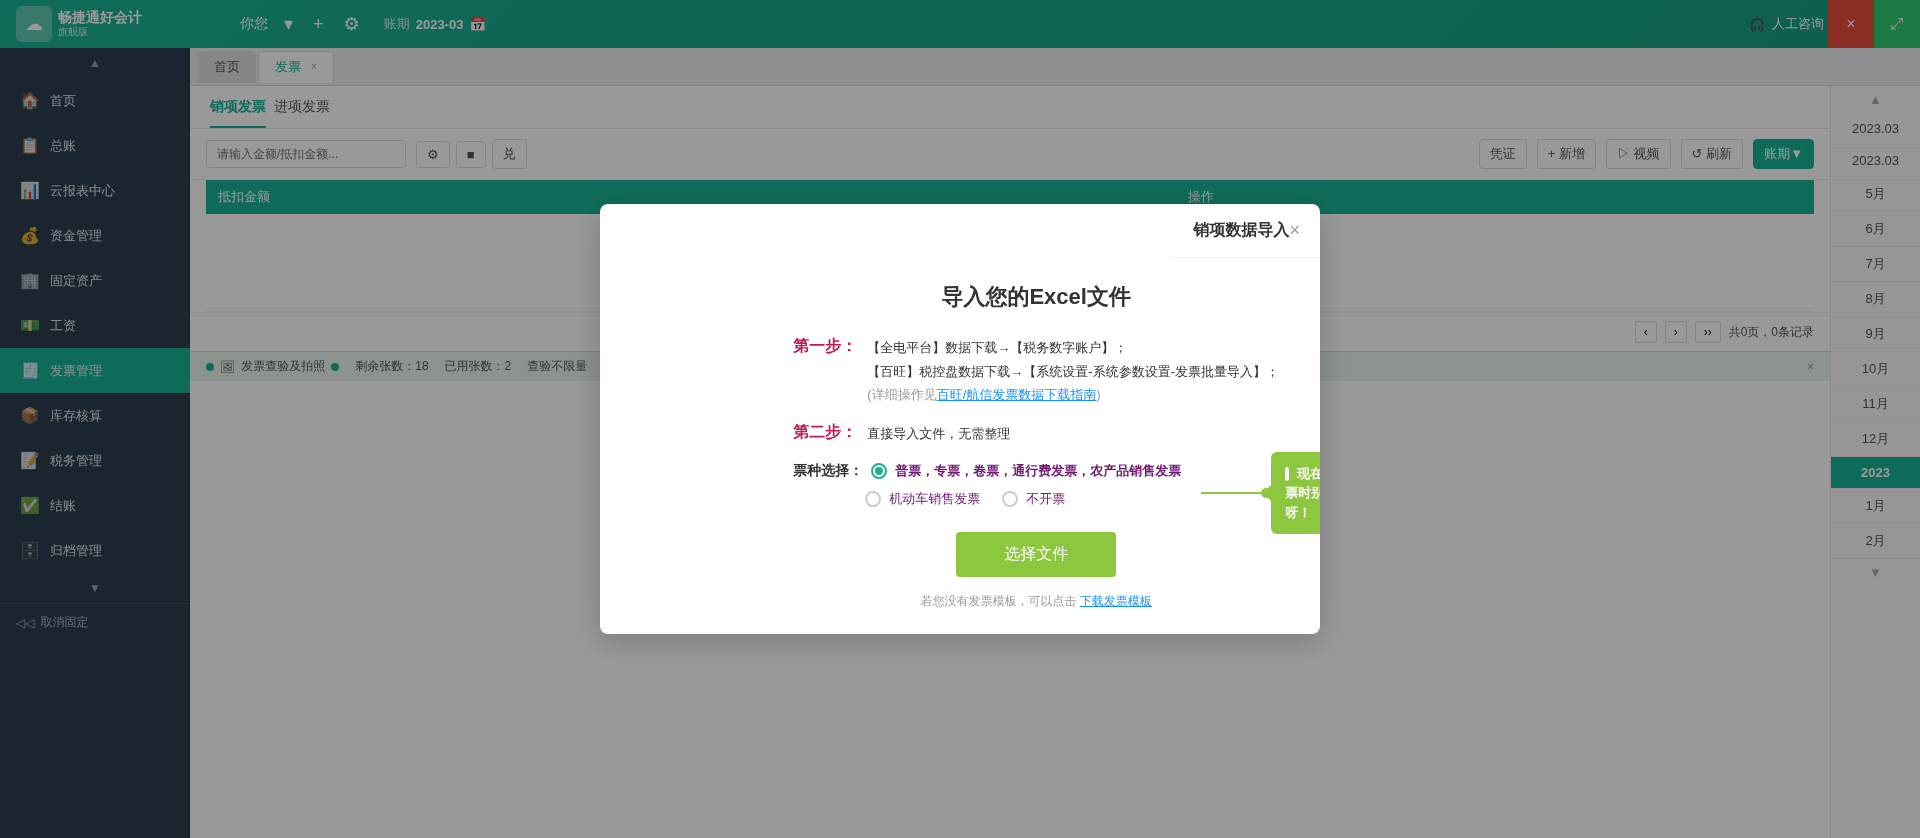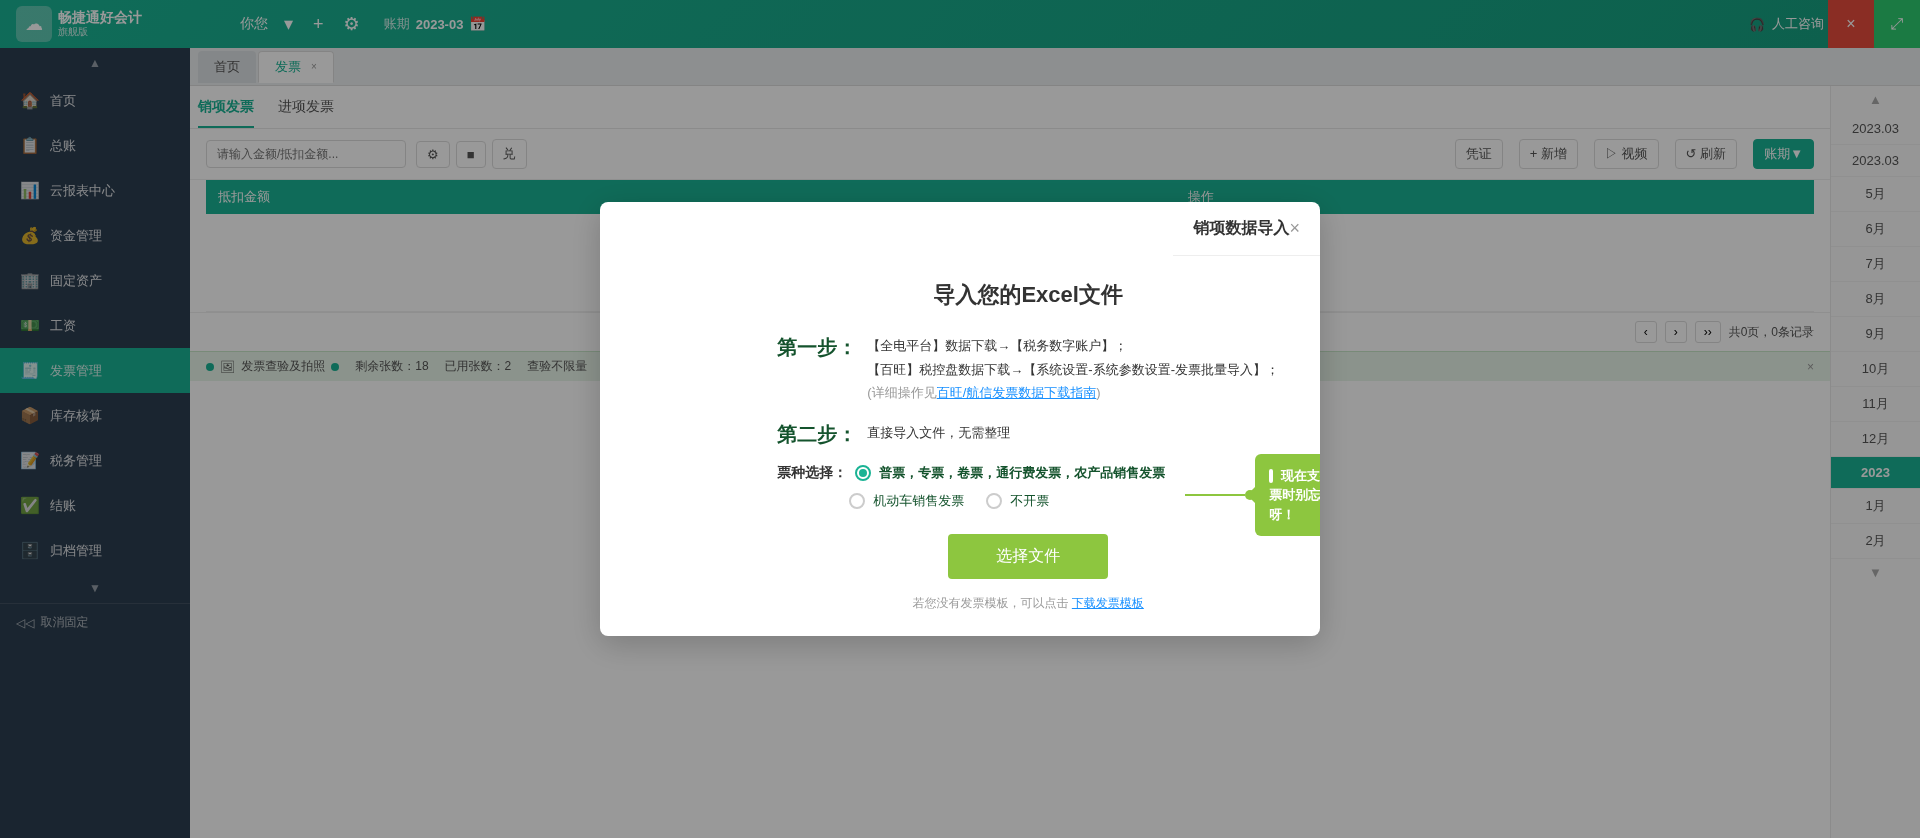--- a/index.html
+++ b/index.html
@@ -44,28 +44,28 @@
     .tab-bar { display: flex; align-items: center; background: #eceff1; border-bottom: 1px solid #ddd; padding: 0 8px; height: 38px; gap: 2px; }
     .tab-item { display: flex; align-items: center; gap: 6px; padding: 0 16px; height: 32px; border-radius: 4px 4px 0 0; cursor: pointer; font-size: 13px; color: #555; background: #dde1e4; }
     .tab-item.active { background: white; color: #1ab394; border: 1px solid #ddd; border-bottom: 1px solid white; }
     .tab-close { font-size: 10px; color: #999; margin-left: 4px; cursor: pointer; }
 
     
     .inner-content { flex: 1; display: flex; overflow: hidden; background: white; }
     .invoice-panel { flex: 1; display: flex; flex-direction: column; overflow: hidden; }
 
     
-    .sub-tabs { display: flex; align-items: center; padding: 12px 8px 0; border-bottom: 1px solid #e8e8e8; gap: 24px; }
+    .sub-tabs { display: flex; align-items: center; padding: 12px 20px 0; border-bottom: 1px solid #e8e8e8; gap: 8px; }
     .sub-tab { font-size: 14px; color: #555; padding-bottom: 10px; cursor: pointer; border-bottom: 2px solid transparent; }
     .sub-tab.active { color: #1ab394; border-bottom: 2px solid #1ab394; font-weight: bold; }
 
     
     .toolbar { display: flex; align-items: center; padding: 10px 16px; gap: 10px; border-bottom: 1px solid #eee; }
     .search-input { border: 1px solid #ddd; border-radius: 4px; padding: 6px 10px; width: 200px; font-size: 12px; color: #999; outline: none; }
-    .toolbar-right { margin-left: auto; display: flex; align-items: center; gap: 16px; }
+    .toolbar-right { margin-left: auto; display: flex; align-items: center; gap: 10px; }
     .toolbar-btn { display: flex; align-items: center; gap: 4px; font-size: 13px; color: #555; cursor: pointer; padding: 5px 10px; border: 1px solid #ddd; border-radius: 4px; background: white; }
     .toolbar-btn.primary { background: #1ab394; color: white; border-color: #1ab394; }
     .data-table { width: 100%; border-collapse: collapse; }
     .data-table th { background: #1ab394; color: white; padding: 8px 12px; text-align: left; font-size: 13px; font-weight: normal; }
     .data-table td { padding: 8px 12px; border-bottom: 1px solid #f0f0f0; font-size: 12px; }
 
     
     .months-panel { width: 90px; background: #fafafa; border-left: 1px solid #e8e8e8; display: flex; flex-direction: column; overflow-y: auto; }
     .month-item { padding: 8px 12px; font-size: 13px; color: #555; cursor: pointer; text-align: center; border-bottom: 1px solid #f0f0f0; }
     .month-item.active { background: #1ab394; color: white; font-weight: bold; }
@@ -87,27 +87,27 @@
 
     
     .modal { background: white; border-radius: 8px; width: 720px; max-height: 650px; box-shadow: 0 8px 32px rgba(0,0,0,0.2); display: flex; flex-direction: column; position: relative; align-items: flex-end; }
     .modal-header { display: flex; align-items: center; justify-content: space-between; padding: 16px 20px; border-bottom: 1px solid #eee; }
     .modal-title { font-size: 16px; color: #333; font-weight: bold; }
     .modal-close { font-size: 18px; cursor: pointer; color: #999; background: none; border: none; }
     .modal-body { padding: 24px 41px; flex: 1; overflow-y: auto; }
     .modal-import-title { font-size: 22px; font-weight: bold; color: #333; text-align: center; margin-bottom: 24px; }
     .modal-step { margin-bottom: 16px; }
     .step-row { display: flex; align-items: flex-start; gap: 10px; margin-bottom: 8px; }
-    .step-label { font-size: 20px; color: #14532d; font-weight: bold; white-space: nowrap; min-width: 60px; }
+    .step-label { font-size: 16px; color: #be185d; font-weight: bold; white-space: nowrap; min-width: 60px; }
     .step-content { font-size: 13px; color: #333; line-height: 1.8; }
     .step-link { color: #1890ff; cursor: pointer; text-decoration: underline; }
     .ticket-choice { margin-bottom: 10px; }
     .ticket-choice-label { font-size: 14px; color: #333; font-weight: bold; margin-bottom: 10px; display: flex; align-items: flex-start; gap: 8px; }
     .radio-group { display: flex; flex-direction: row; gap: 22px; margin-left: 72px; }
-    .radio-item { display: flex; align-items: center; gap: 8px; font-size: 13px; color: #14532d; cursor: pointer; }
+    .radio-item { display: flex; align-items: center; gap: 8px; font-size: 13px; color: #701a75; cursor: pointer; }
     .radio-circle { width: 16px; height: 16px; border-radius: 50%; border: 2px solid #ccc; display: flex; align-items: center; justify-content: center; flex-shrink: 0; }
     .radio-circle.selected { border-color: #1ab394; }
     .radio-circle.selected::after { content: ''; width: 8px; height: 8px; background: #1ab394; border-radius: 50%; }
     .select-file-btn { display: block; margin: 24px auto 16px; background: #8dc63f; color: white; border: none; border-radius: 4px; padding: 12px 48px; font-size: 16px; cursor: pointer; }
     .modal-footer-note { text-align: center; font-size: 12px; color: #999; }
     .modal-footer-link { color: #1890ff; cursor: pointer; text-decoration: underline; }
 
     
     .tooltip-bubble { position: absolute; right: -310px; top: 50%; transform: translateY(-50%); background: #8dc63f; color: white; border-radius: 6px; padding: 12px 14px; width: 220px; font-size: 13px; line-height: 1.5; }
     .tooltip-bubble::before { content: ''; position: absolute; left: -8px; top: 50%; transform: translateY(-50%); border: 8px solid transparent; border-right-color: #8dc63f; border-left: none; }

